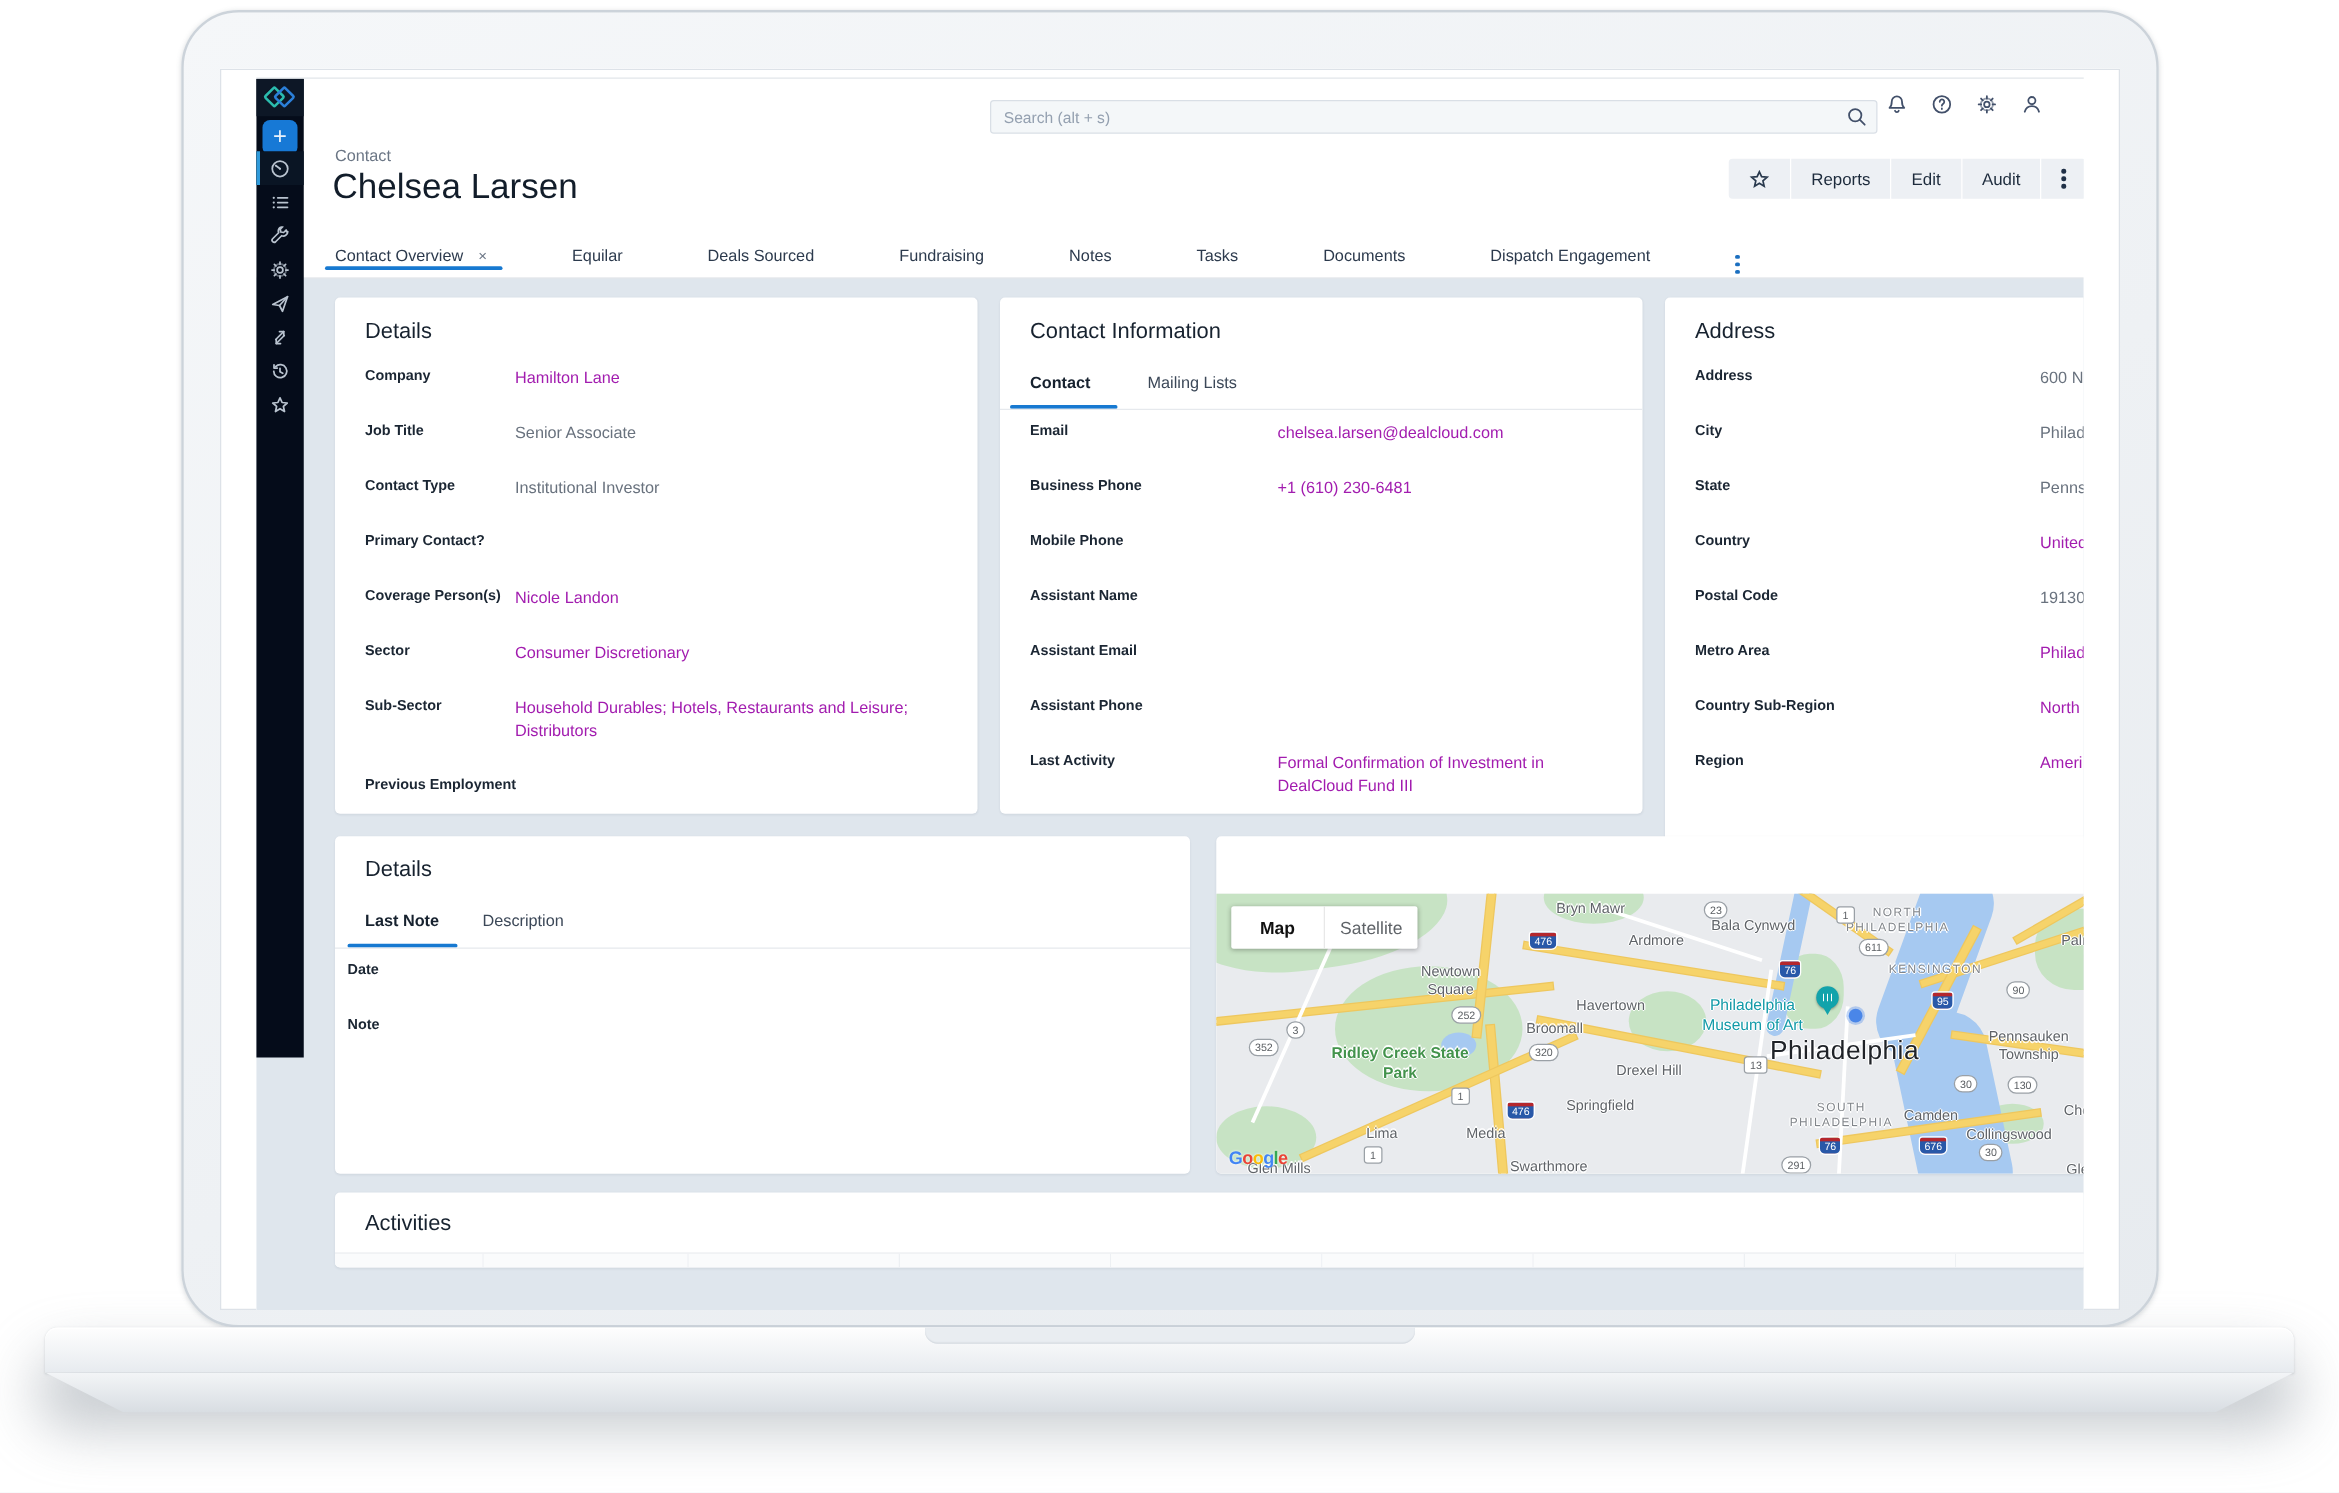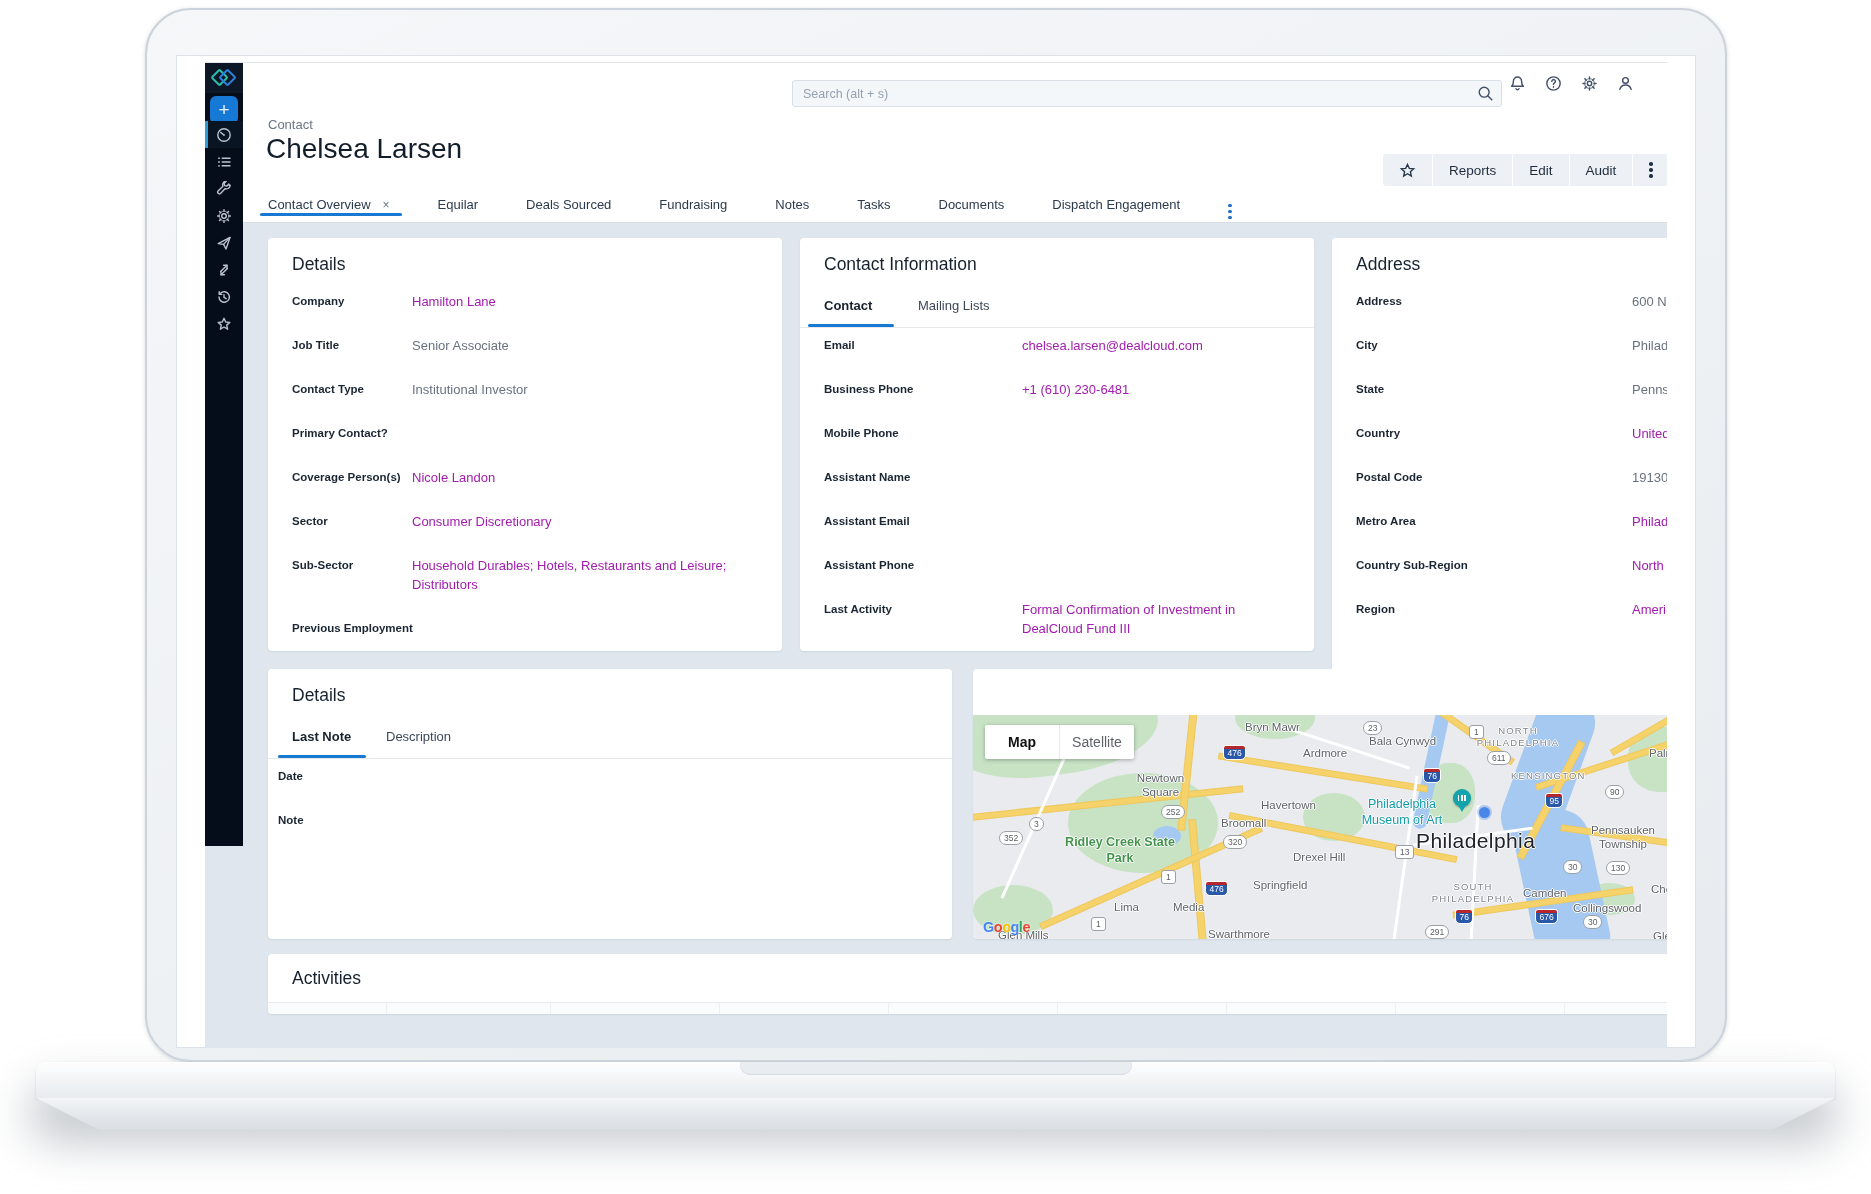--- a/index.html
+++ b/index.html
@@ -41,31 +41,31 @@
   .search-wrap input{width:100%;height:100%;box-sizing:border-box;background:#f4f7f9;border:1px solid #d9dfe6;
                      border-radius:3px;padding:0 30px 0 10px;font-size:12.5px;color:#3c4858;
                      font-family:"Liberation Sans",sans-serif;outline:none;}
   .search-wrap input::placeholder{color:#94a0b0;}
   .mag{position:absolute;right:7px;top:4px;width:19px;height:19px;}
   .tb-icons{position:absolute;left:1303px;top:11px;display:flex;gap:17px;}
   .tb-icons svg,.mag svg{width:19px;height:19px;stroke:#42506a;fill:none;stroke-width:1.5;stroke-linecap:round;stroke-linejoin:round;}
   
   .rec-type{position:absolute;left:63px;top:54px;font-size:13px;color:#6b7685;}
   .rec-title{position:absolute;left:61px;top:70px;font-size:28px;color:#121d2a;}
-  .actions{position:absolute;left:1178px;top:91px;display:flex;gap:1px;height:32px;text-align:right;}
+  .actions{position:absolute;left:1178px;top:64px;display:flex;gap:1px;height:32px;text-align:right;}
   .abtn{background:#edf0f4;color:#1d2b3c;font-size:13.5px;display:flex;align-items:center;justify-content:center;
         padding:0 16px;}
   .abtn:first-child{border-radius:3px 0 0 3px;}
   .abtn:last-child{border-radius:0 3px 3px 0;}
   .abtn svg{width:17px;height:17px;stroke:#2a3a4e;fill:none;stroke-width:1.3;}
   .kdots{display:inline-flex;flex-direction:column;gap:2.5px;}
   .kdots i{width:3.5px;height:3.5px;border-radius:50%;background:#203047;}
   .kdots.blue i{background:#1b6fc0;}
   
-  .tabs{position:absolute;left:63px;top:125px;height:35px;display:flex;gap:48px;align-items:flex-start;z-index:3;}
+  .tabs{position:absolute;left:63px;top:125px;height:35px;display:flex;gap:68px;align-items:flex-start;z-index:3;}
   .tab{position:relative;padding-top:9px;font-size:13px;color:#2c3a4d;white-space:nowrap;}
   .tab .x{margin-left:12px;color:#6b7685;font-size:12px;}
   .tab.active::after{content:'';position:absolute;left:-8px;right:-12px;bottom:-4px;height:3px;
                      background:#1779d1;border-radius:2px;}
   .tab-more{padding-top:7px;}
   .tabline{position:absolute;left:0;top:159px;width:1462px;height:1px;background:#d9dee4;}
   
   .content{position:absolute;left:0;top:160px;width:1462px;height:826px;background:#dfe6ed;overflow:hidden;}
   .card{position:absolute;background:#fff;border-radius:4px;box-shadow:0 1px 2px rgba(30,40,60,.08);overflow:hidden;}
   .card .ctitle{position:absolute;left:24px;top:16px;font-size:17.5px;color:#17222f;}
@@ -375,21 +375,21 @@
 
               <span class="ml" style="left:272px;top:6px;">Bryn Mawr</span>
               <span class="ml" style="left:330px;top:32px;">Ardmore</span>
               <span class="ml" style="left:396px;top:20px;">Bala Cynwyd</span>
               <span class="ml wrap" style="left:150px;top:56px;width:75px;">Newtown Square</span>
               <span class="ml" style="left:288px;top:84px;">Havertown</span>
               <span class="ml" style="left:248px;top:102px;">Broomall</span>
               <span class="ml" style="left:320px;top:136px;">Drexel Hill</span>
               <span class="ml" style="left:280px;top:164px;">Springfield</span>
               <span class="ml wrap green" style="left:92px;top:120px;width:110px;">Ridley Creek State Park</span>
-              <span class="ml" style="left:141px;top:186px;">Lima</span>
+              <span class="ml" style="left:120px;top:186px;">Lima</span>
               <span class="ml" style="left:200px;top:186px;">Media</span>
               <span class="ml" style="left:235px;top:213px;">Swarthmore</span>
               <span class="ml" style="left:25px;top:214px;">Glen Mills</span>
               <span class="ml wrap caps" style="left:495px;top:10px;width:100px;">NORTH PHILADELPHIA</span>
               <span class="ml caps" style="left:538px;top:55px;">KENSINGTON</span>
               <span class="ml wrap caps" style="left:455px;top:166px;width:90px;">SOUTH PHILADELPHIA</span>
               <span class="ml" style="left:550px;top:172px;">Camden</span>
               <span class="ml" style="left:600px;top:187px;">Collingswood</span>
               <span class="ml wrap" style="left:605px;top:108px;width:90px;">Pennsauken Township</span>
               <span class="ml" style="left:676px;top:32px;">Palr</span>

